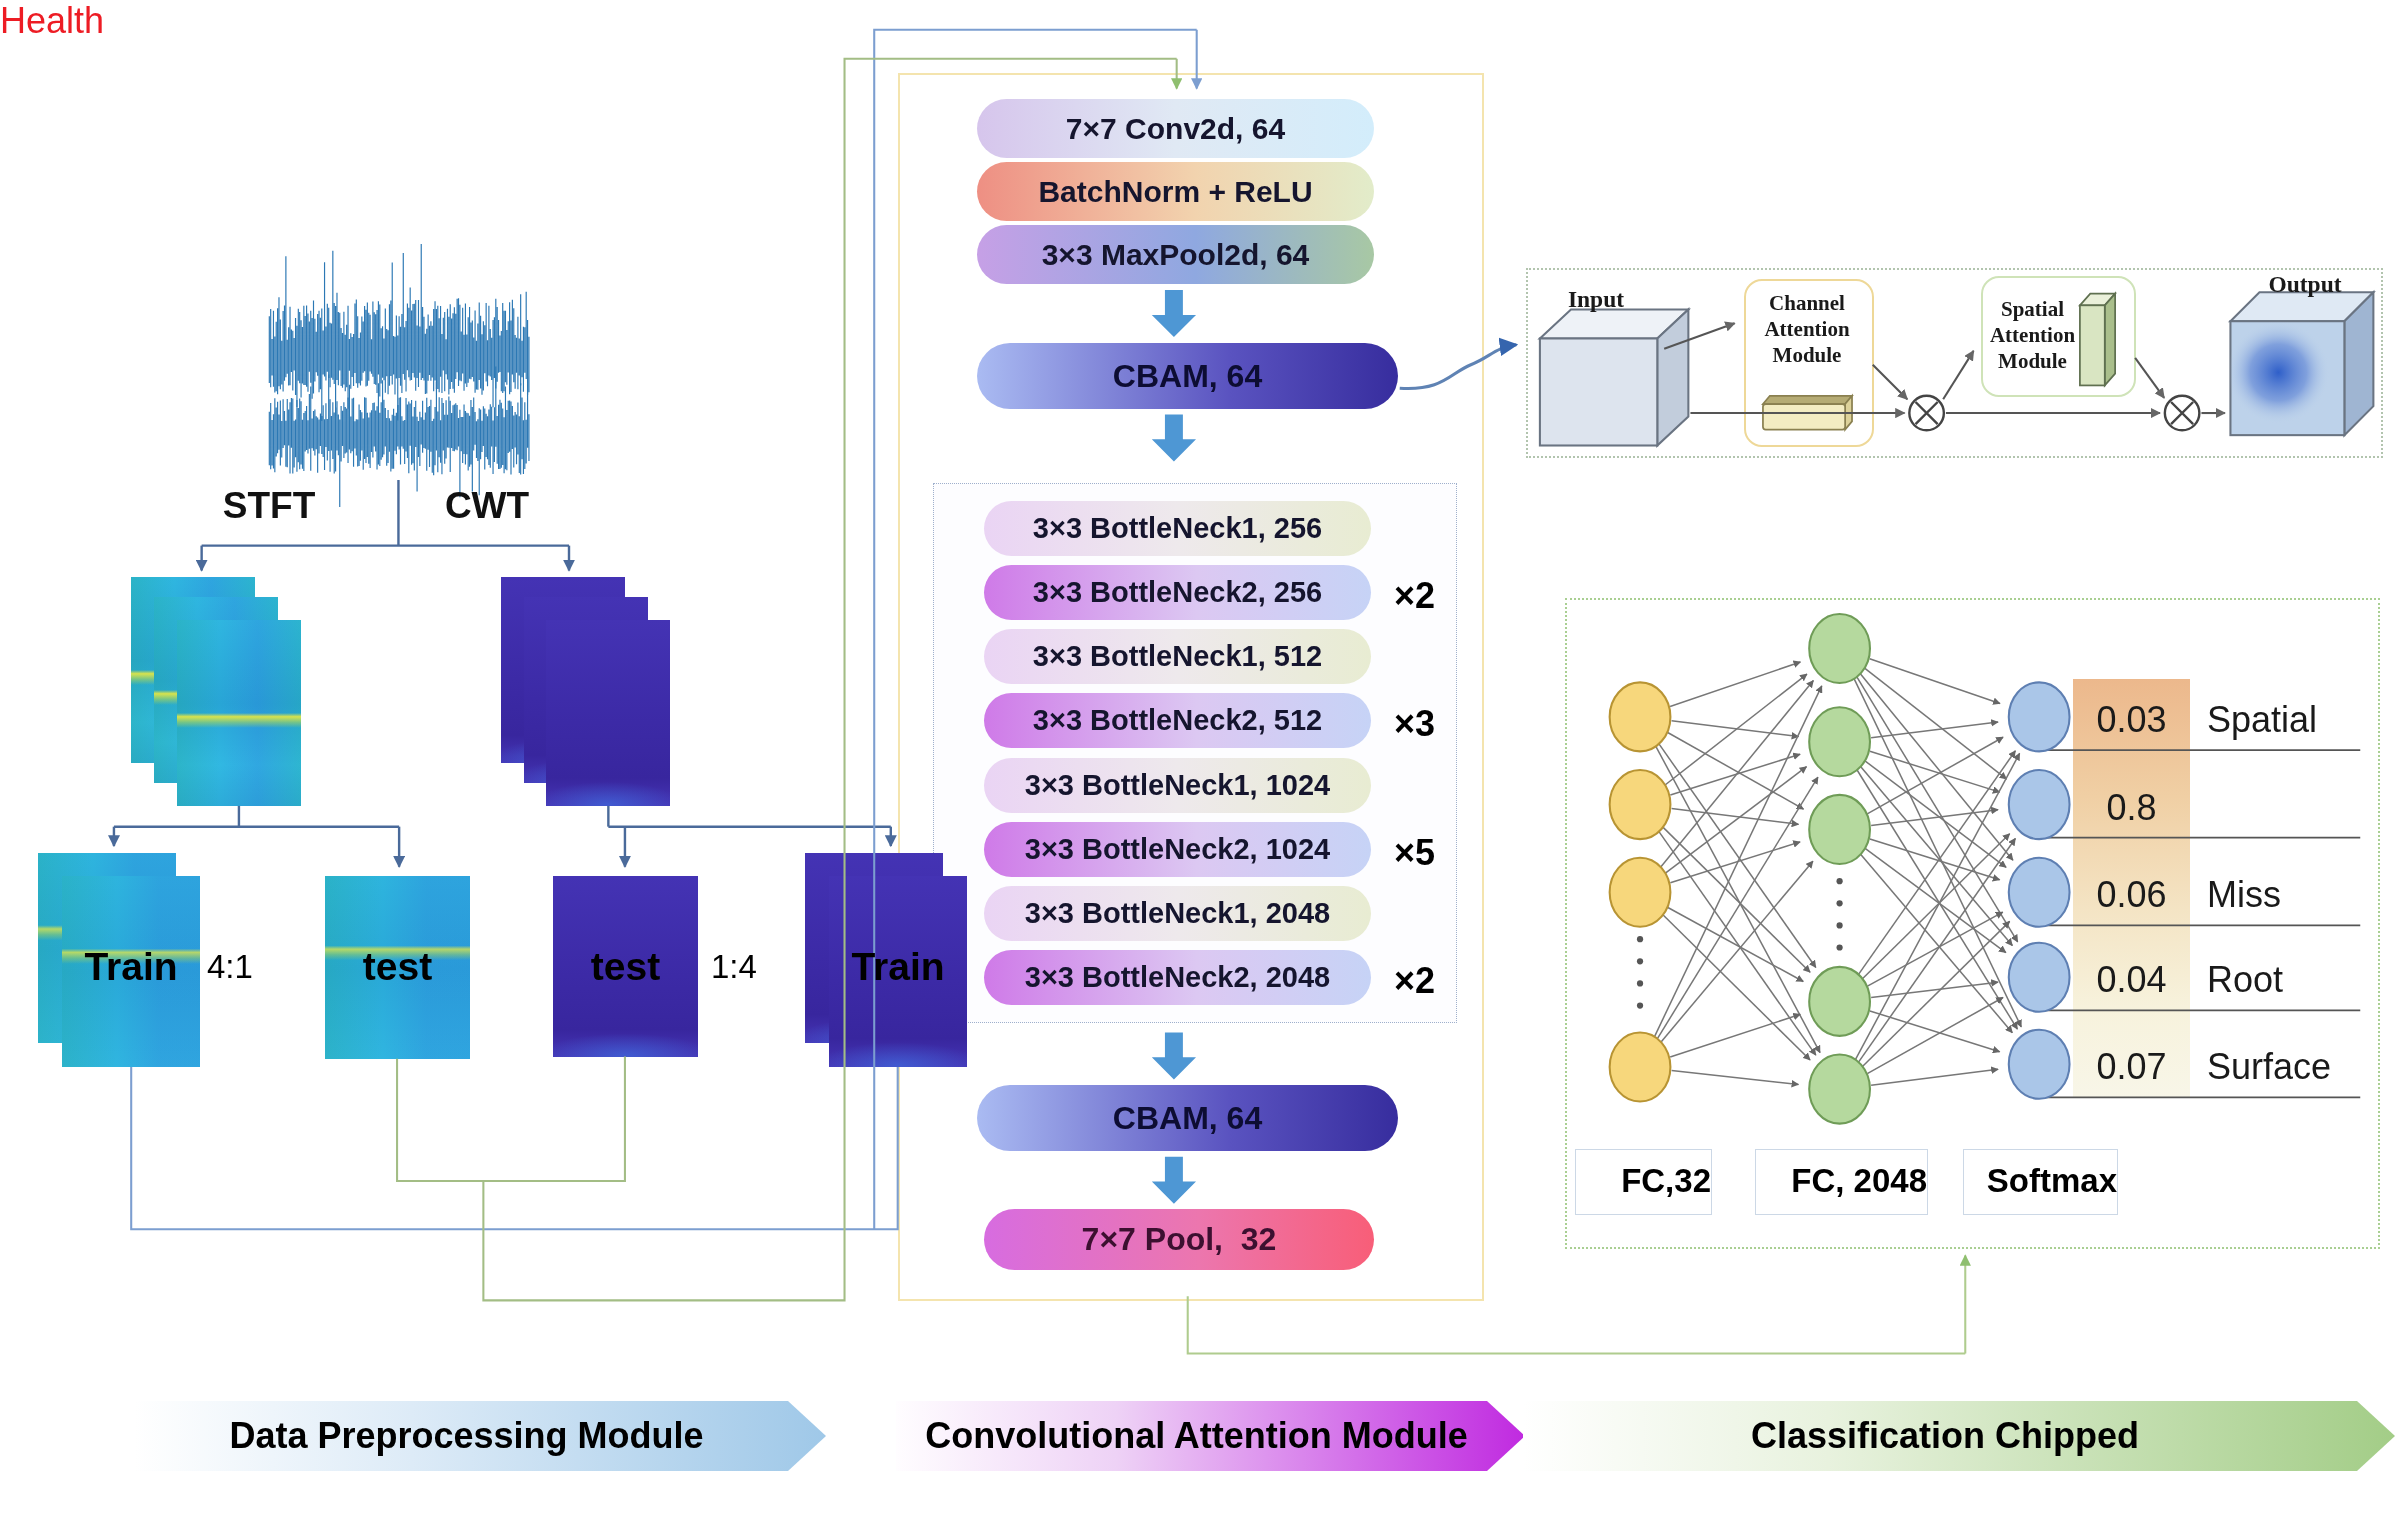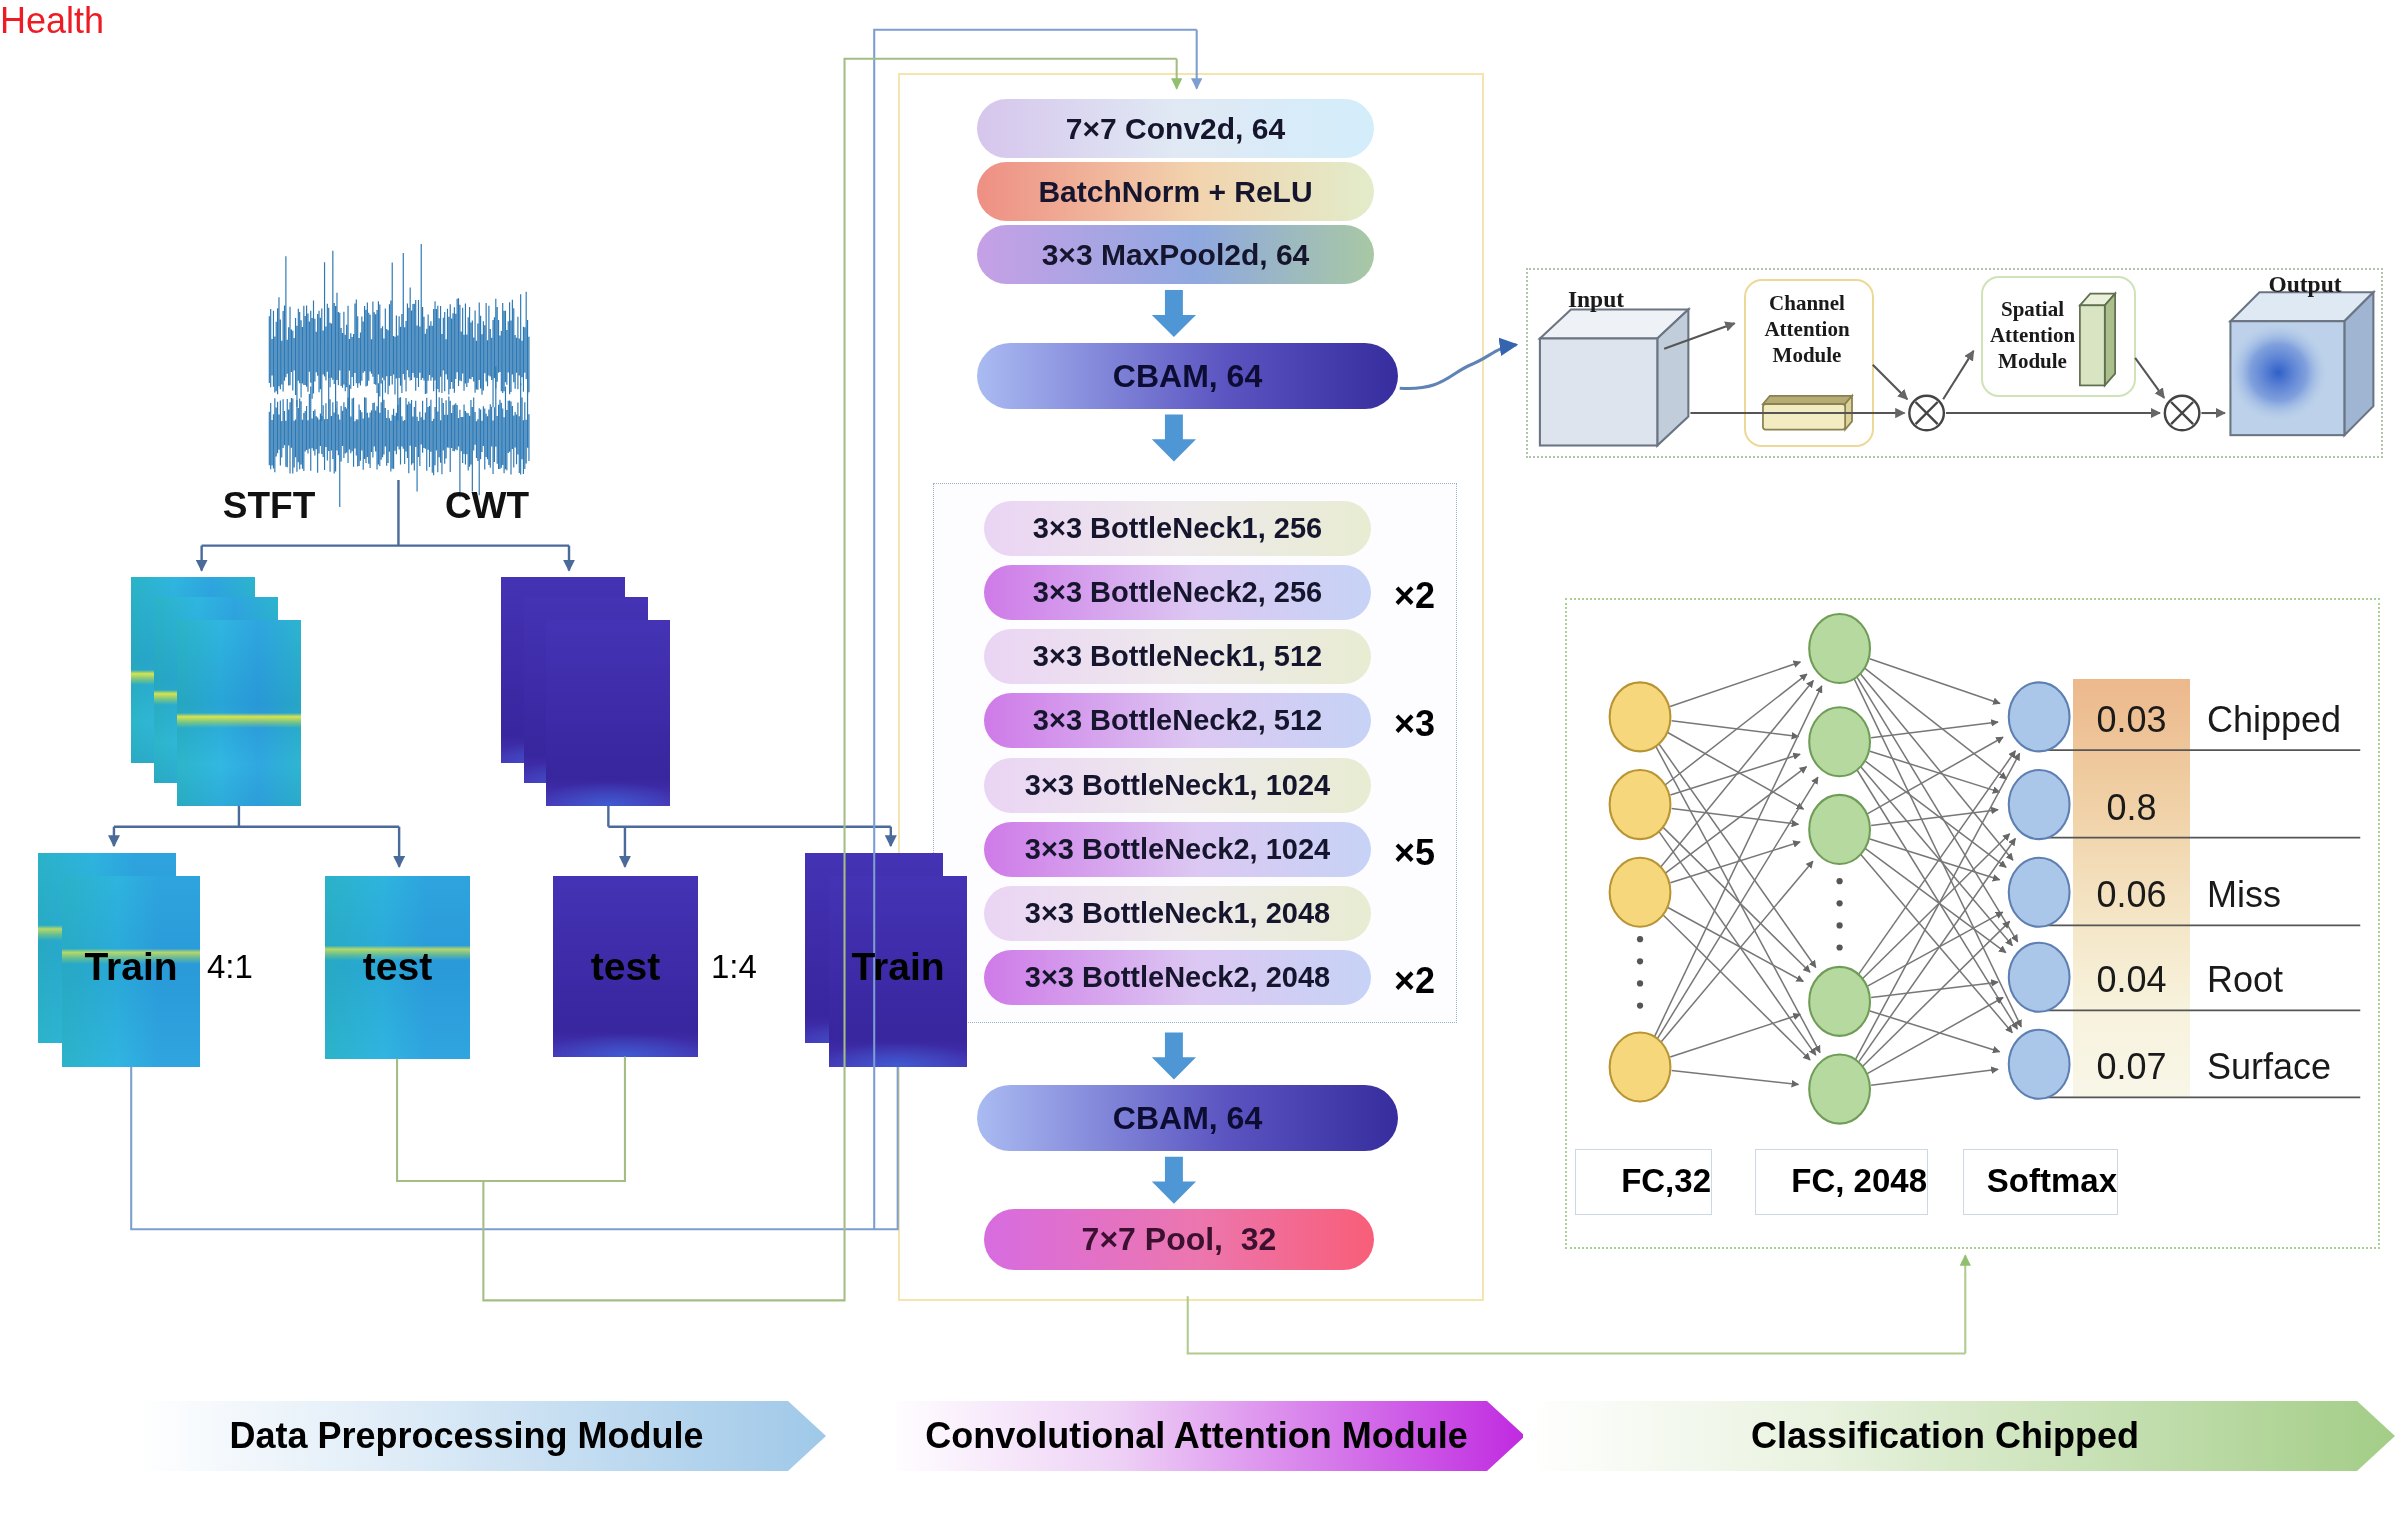--- a/index.html
+++ b/index.html
@@ -320,21 +320,21 @@
   <div class="io-label serif" style="left:2255px;top:271px;width:100px">Output</div>
   <div class="mod-label serif" style="left:1746px;top:290px;width:122px">Channel Attention Module</div>
   <div class="mod-label serif" style="left:1984px;top:296px;width:97px">Spatial Attention Module</div>
 
   <div class="val" style="left:2073px;top:699px">0.03</div>
   <div class="val" style="left:2073px;top:787px">0.8</div>
   <div class="val" style="left:2073px;top:874px">0.06</div>
   <div class="val" style="left:2073px;top:959px">0.04</div>
   <div class="val" style="left:2073px;top:1046px">0.07</div>
 
-  <div class="cls" style="left:2207px;top:699px">Chipped</div>
+  <div class="cls" style="left:2207px;top:699px">Spatial</div>
   <div class="cls" style="color:#ed1c24">Health</div>
   <div class="cls" style="left:2207px;top:874px">Miss</div>
   <div class="cls" style="left:2207px;top:959px">Root</div>
   <div class="cls" style="left:2207px;top:1046px">Surface</div>
 
   <div class="fc-box" style="left:1575px;top:1149px;width:135px;height:64px">FC,32</div>
   <div class="fc-box" style="left:1755px;top:1149px;width:171px;height:64px">FC, 2048</div>
   <div class="fc-box" style="left:1963px;top:1149px;width:153px;height:64px">Softmax</div>
 
   <div class="banner ban1">Data Preprocessing Module</div>

